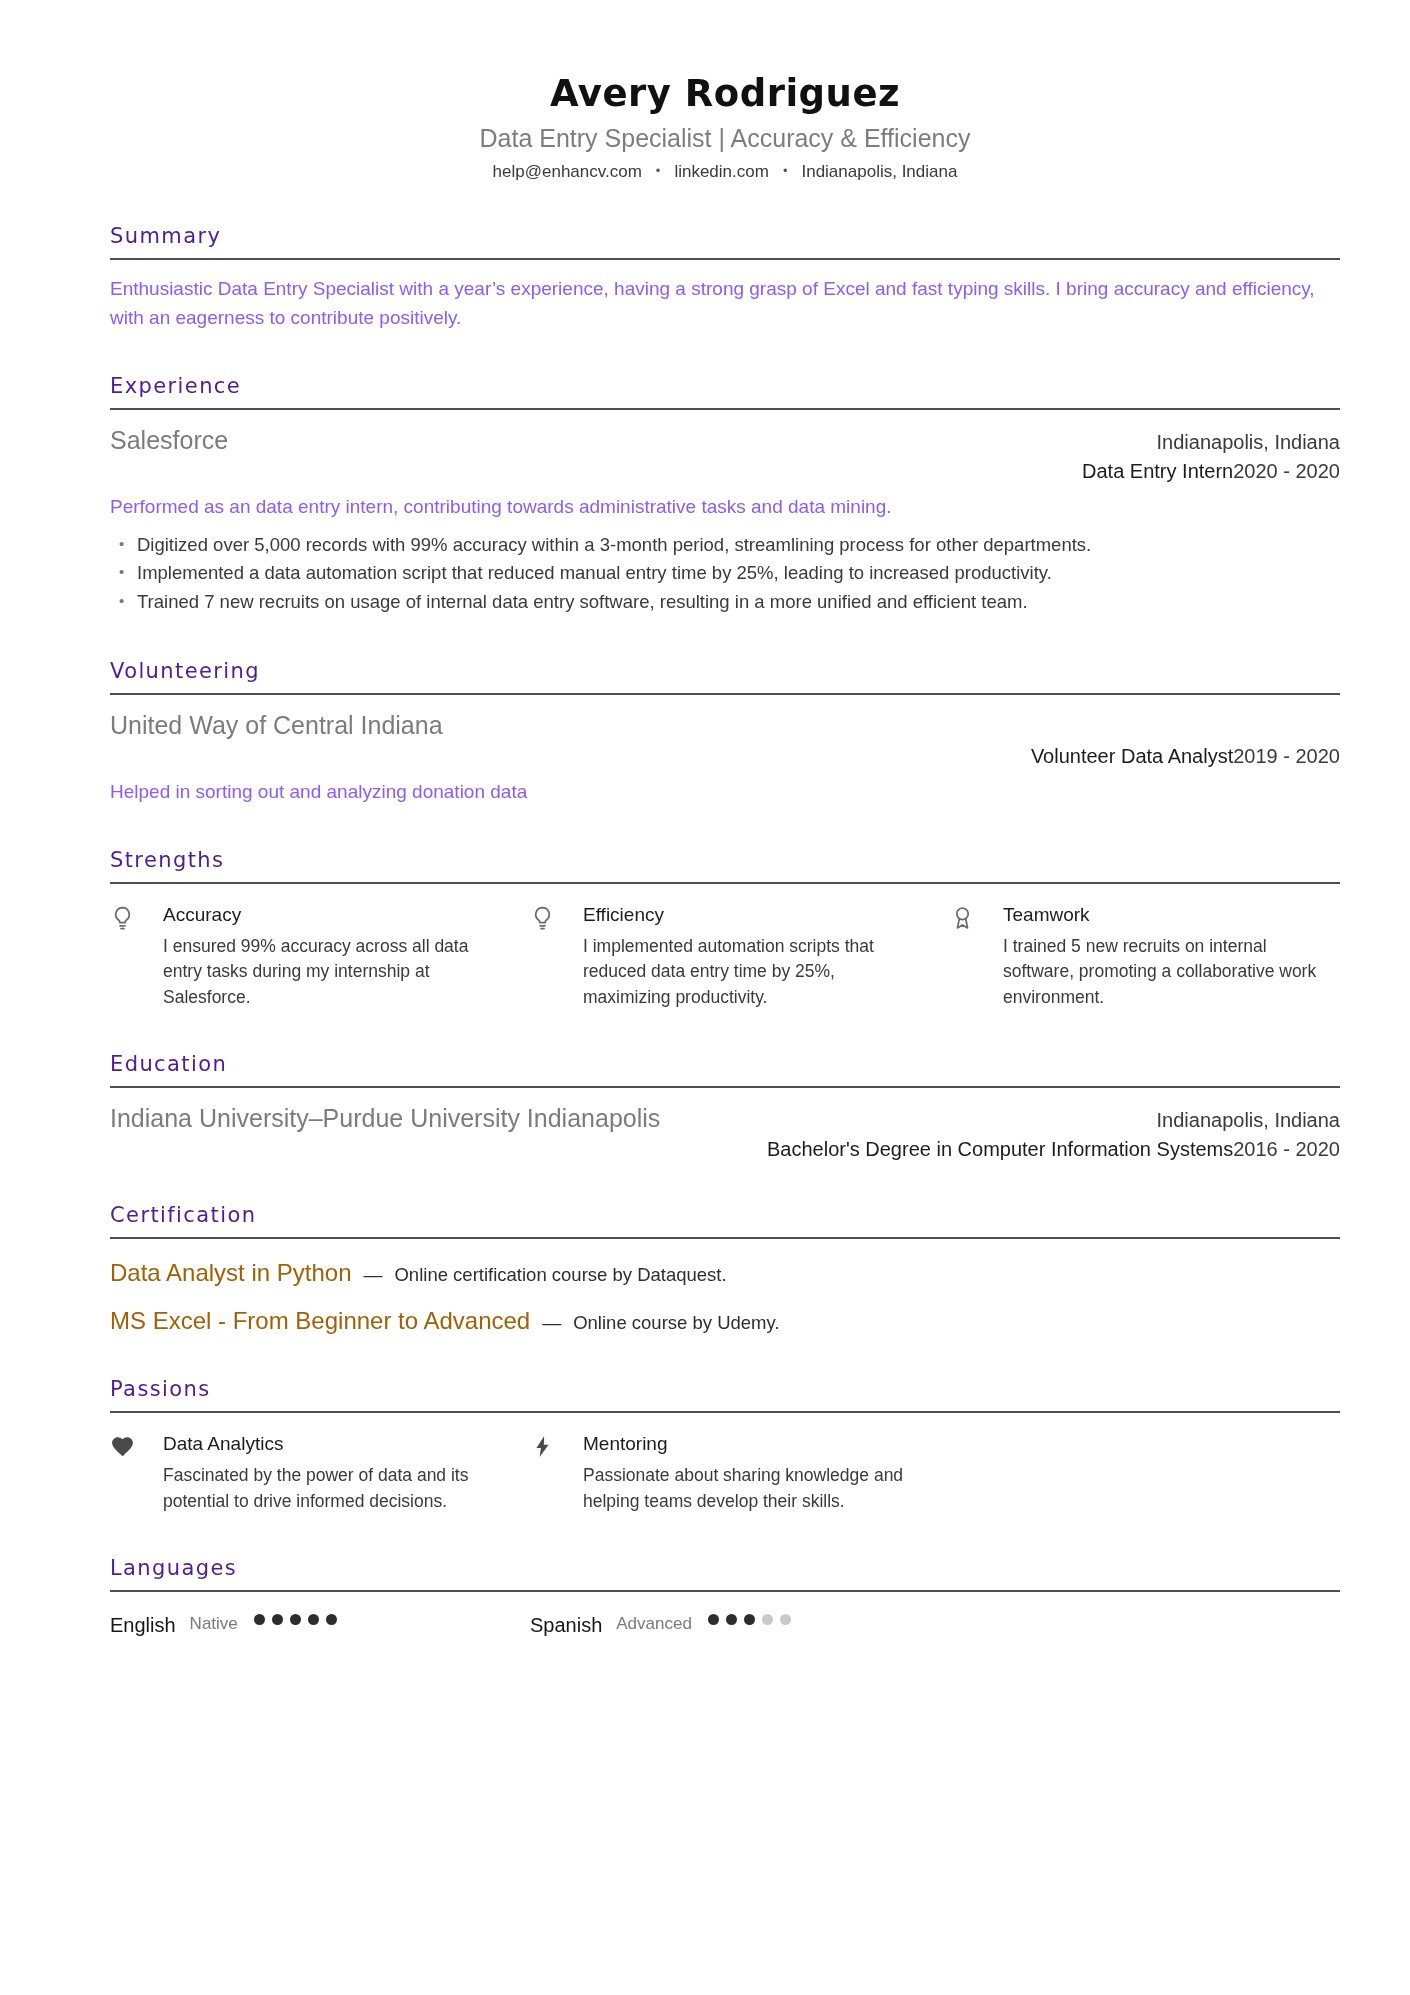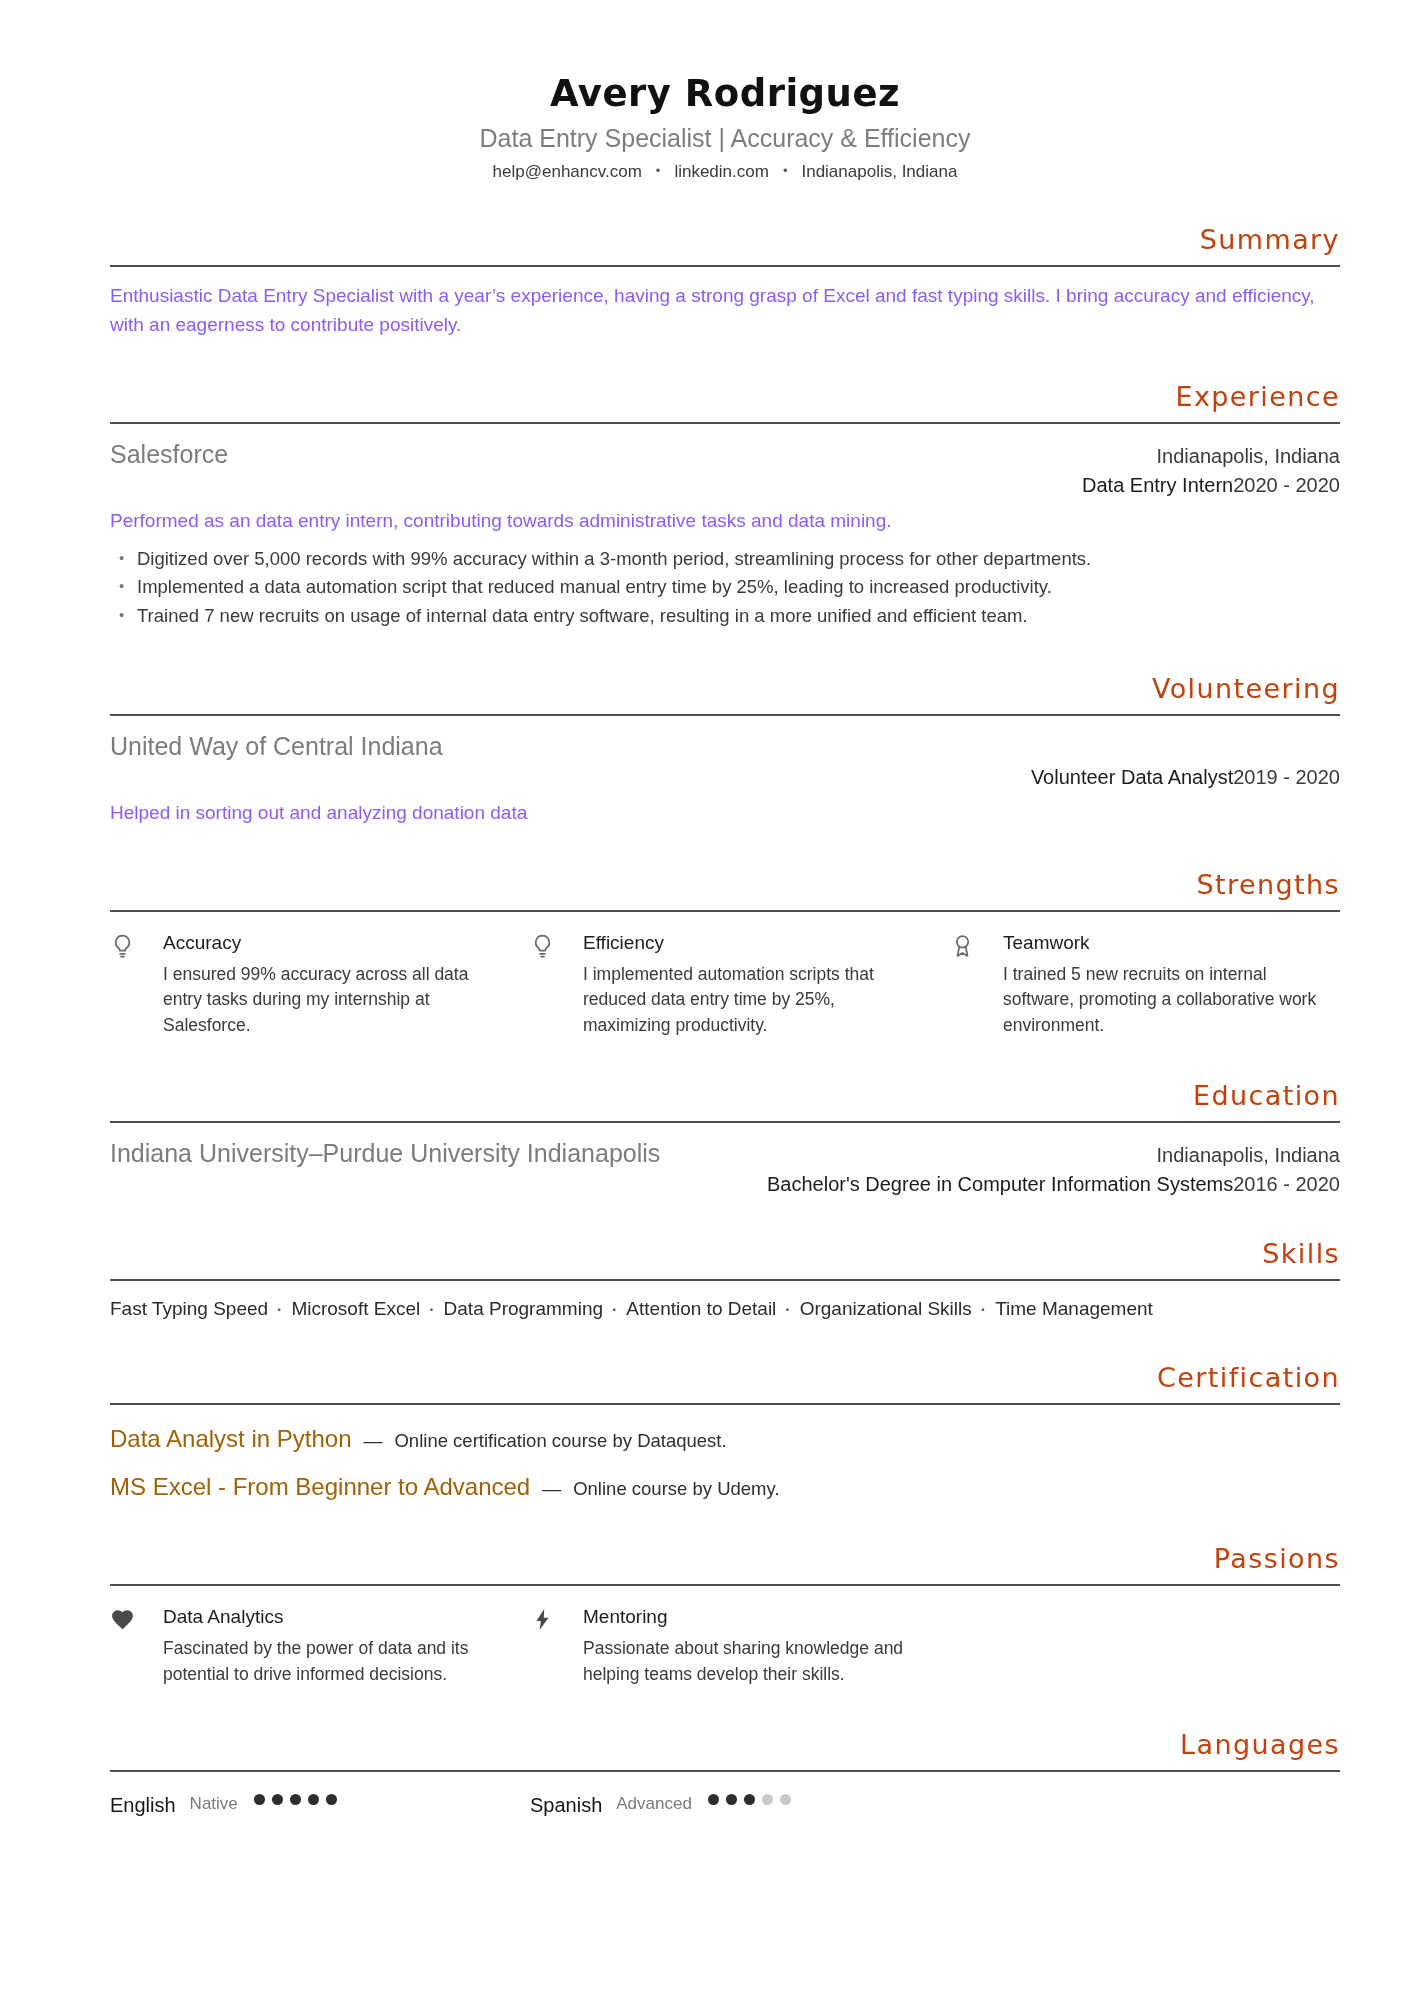--- a/index.html
+++ b/index.html
@@ -21,23 +21,23 @@
   .contacts { margin-top: 9px; font-size: 17px; color: #3a3a3a; }
   .contact { white-space: nowrap; }
   .contact:not(:first-child)::before {
     content: "•"; color: #555555; font-size: 13px;
     margin: 0 14px; position: relative; top: -2px;
   }
 
   
   .section { margin-top: 42px; }
   .sec-title {
-    margin: 0 0 10px 0; text-align: right;
+    margin: 0 0 10px 0; text-align: left;
     font-family: "DejaVu Sans", sans-serif;
-    font-size: 27px; font-weight: 500; letter-spacing: 1.4px; color: #c2410c;
+    font-size: 21px; font-weight: 500; letter-spacing: 1.4px; color: #4c1d95;
   }
   .sec-rule { border-bottom: 2px solid #4f4f4f; height: 0; }
 
   .body-text { margin: 0; font-size: 19px; line-height: 1.5; color: #8b5cf6; }
   .summary-text { margin-top: 15px; }
 
   
   .row { display: flex; justify-content: space-between; align-items: baseline; }
   .org { font-size: 25px; color: #7c7c7c; }
   .head-row { margin-top: 16px; }
@@ -204,27 +204,20 @@
         <div class="org">Indiana University–Purdue University Indianapolis</div>
         <div class="meta">Indianapolis, Indiana</div>
       </div>
       <div class="row role-row">
         <div class="role">Bachelor's Degree in Computer Information Systems</div>
         <div class="meta">2016 - 2020</div>
       </div>
     </div>
   </section>
 
-  <section class="section">
-    <h2 class="sec-title">Skills</h2>
-    <div class="sec-rule"></div>
-    <div class="skills-line">
-      <span class="skill">Fast Typing Speed</span><span class="skill">Microsoft Excel</span><span class="skill">Data Programming</span><span class="skill">Attention to Detail</span><span class="skill">Organizational Skills</span><span class="skill">Time Management</span>
-    </div>
-  </section>
 
   <section class="section">
     <h2 class="sec-title">Certification</h2>
     <div class="sec-rule"></div>
     <div class="cert">
       <span class="cert-name">Data Analyst in Python</span><span class="cert-dash"></span><span class="cert-desc">Online certification course by Dataquest.</span>
     </div>
     <div class="cert">
       <span class="cert-name">MS Excel - From Beginner to Advanced</span><span class="cert-dash"></span><span class="cert-desc">Online course by Udemy.</span>
     </div>

